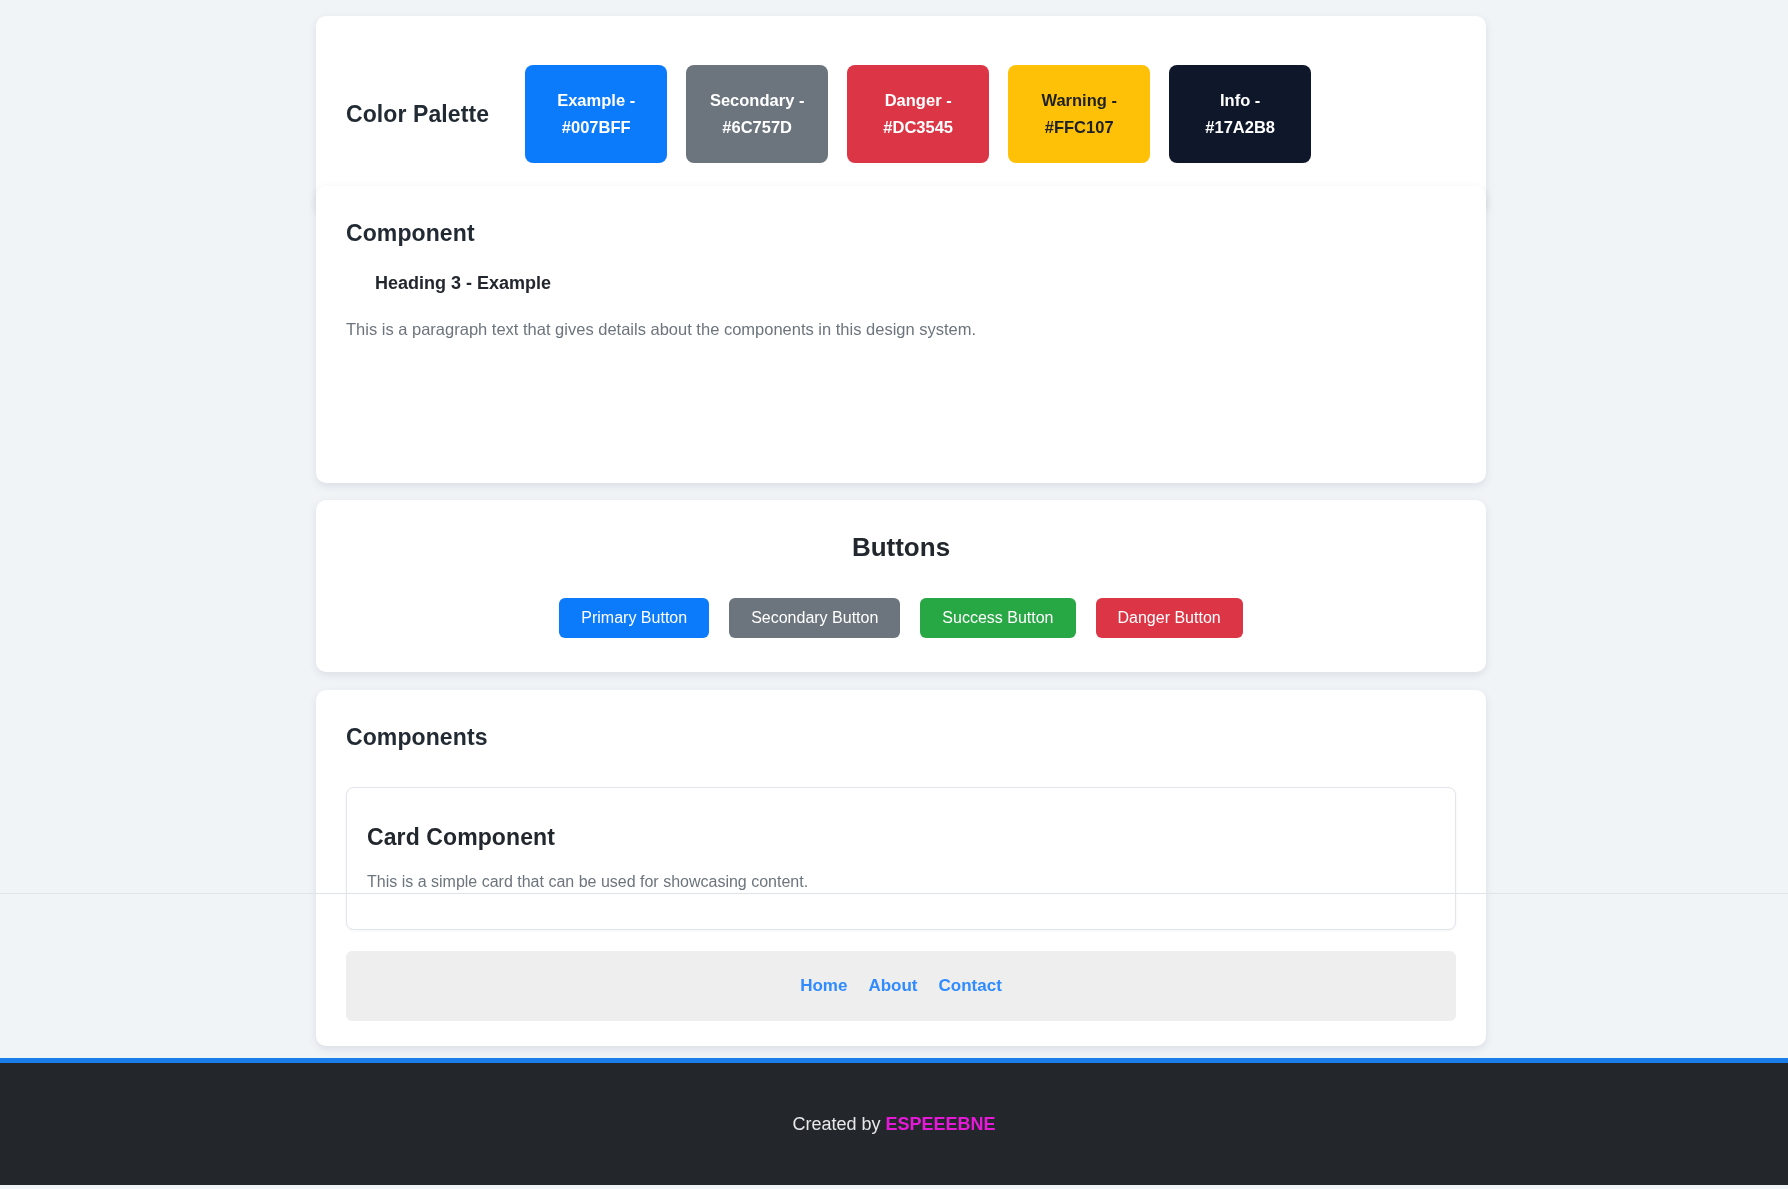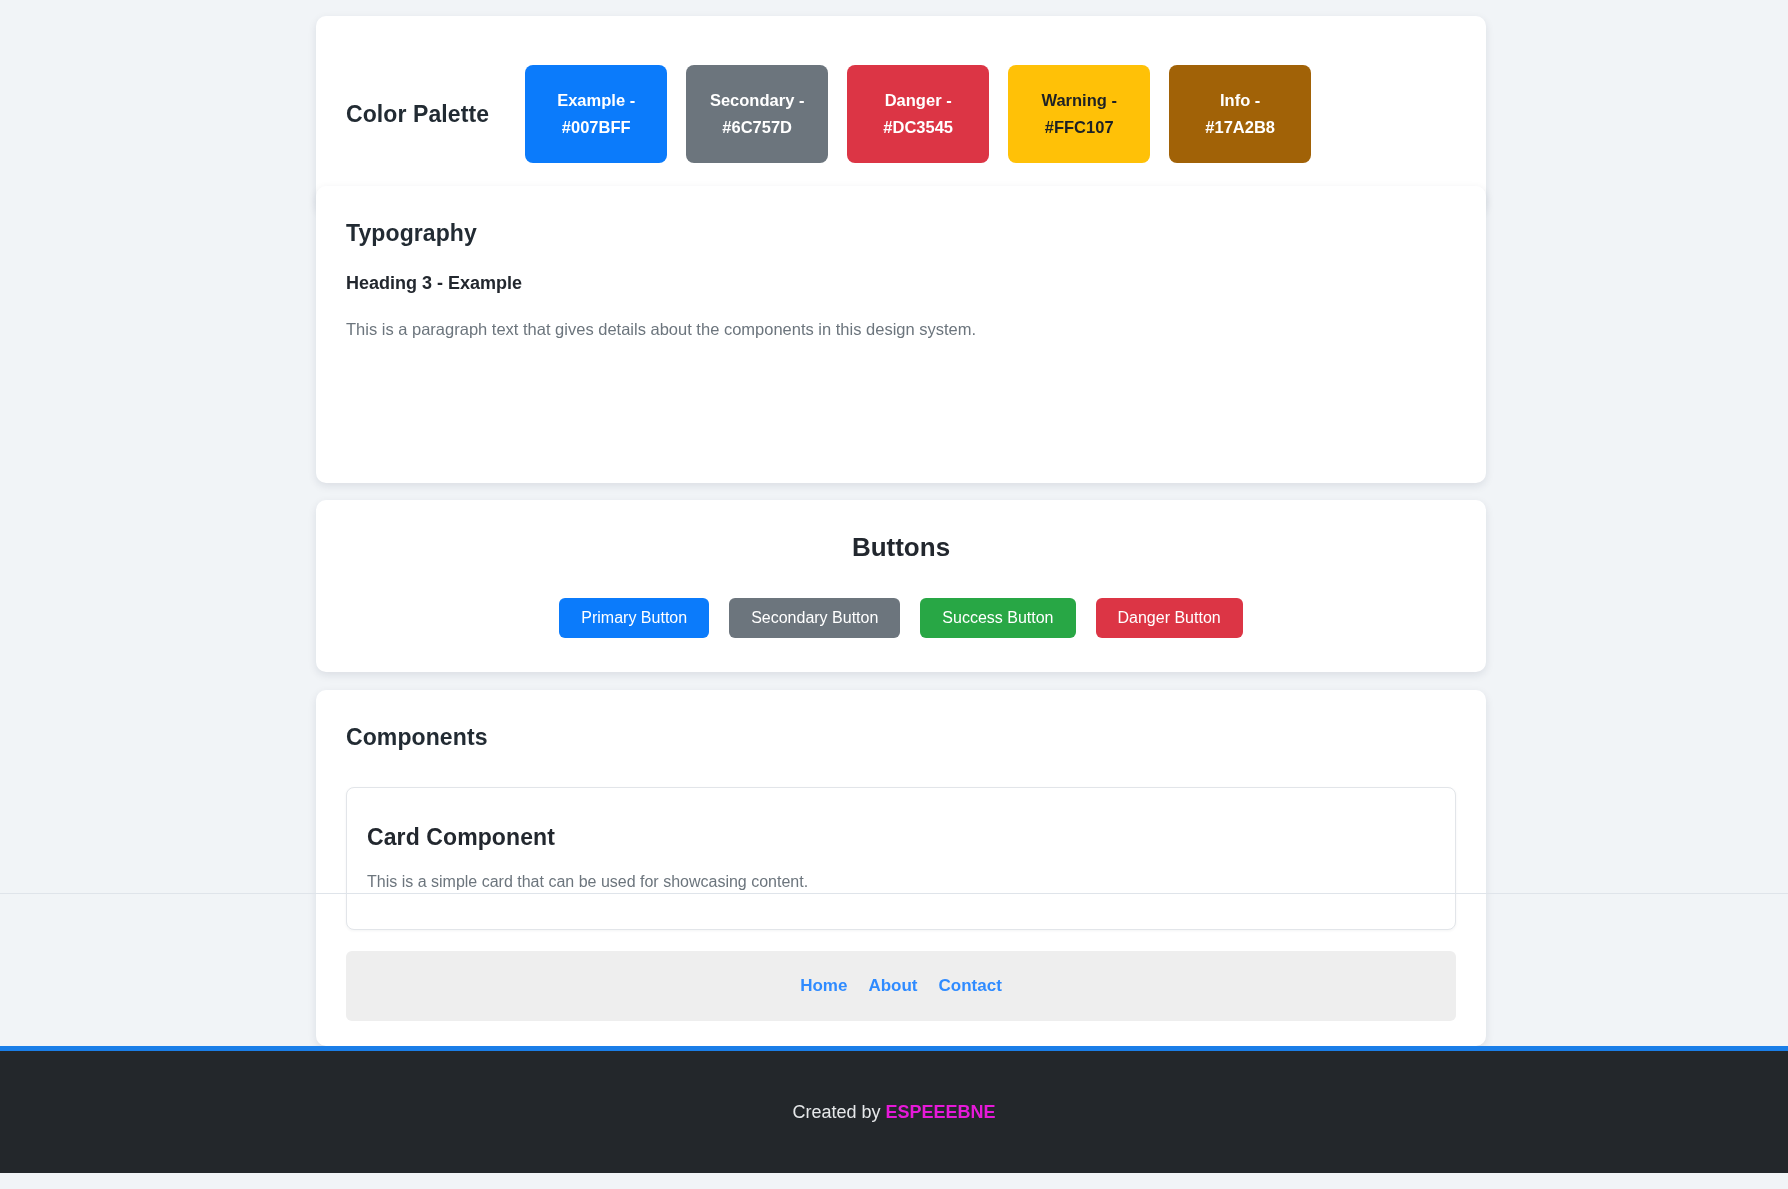--- a/index.html
+++ b/index.html
@@ -97,20 +97,21 @@
     font-weight: bold;
     color: #22272e;
     margin-top: 25px;
   }
 
   .h3-sample {
     font-size: 18px;
     font-weight: bold;
     color: #22272e;
     margin-top: 26px;
+    margin-left: 29px;
   }
 
   .para-sample {
     font-size: 16.5px;
     color: #6c757d;
     margin-top: 26px;
   }
 
   
   #buttons-section {
@@ -201,21 +202,21 @@
     width: 1788px;
     height: 1px;
     background: #dfe4ea;
     pointer-events: none;
   }
 
   
   .footer {
     position: absolute;
     left: 0;
-    bottom: 16px;
+    bottom: 4px;
     width: 1788px;
     height: 127px;
     background: #23272b;
     border-top: 5px solid #1a7ee8;
     display: flex;
     align-items: center;
     justify-content: center;
   }
 
   .footer-text {
@@ -246,29 +247,29 @@
           <span>#6C757D</span>
         </div>
         <div class="swatch" style="background: rgb(220, 53, 69); color: rgb(255, 255, 255);">
           <span>Danger -</span>
           <span>#DC3545</span>
         </div>
         <div class="swatch" style="background: rgb(255, 193, 7); color: rgb(29, 33, 37);">
           <span>Warning -</span>
           <span>#FFC107</span>
         </div>
-        <div class="swatch" style="background: #a16207; color: rgb(255, 255, 255);">
+        <div class="swatch" style="background: #0f172a; color: rgb(255, 255, 255);">
           <span>Info -</span>
           <span>#17A2B8</span>
         </div>
       </div>
   </div>
 
   <div class="section" id="typography-section">
-    <div class="sec-title">Typography</div>
+    <div class="sec-title">Component</div>
     <div class="h3-sample">Heading 3 - Example</div>
     <div class="para-sample">This is a paragraph text that gives details about the components in this design system.</div>
   </div>
 
   <div class="section" id="buttons-section">
     <div class="buttons-title">Buttons</div>
     <div class="button-row">
         <button class="demo-btn" style="background: rgb(11, 123, 251); color: rgb(255, 255, 255);">Primary Button</button>
         <button class="demo-btn" style="background: rgb(108, 117, 125); color: rgb(255, 255, 255);">Secondary Button</button>
         <button class="demo-btn" style="background: rgb(40, 167, 69); color: rgb(255, 255, 255);">Success Button</button>

